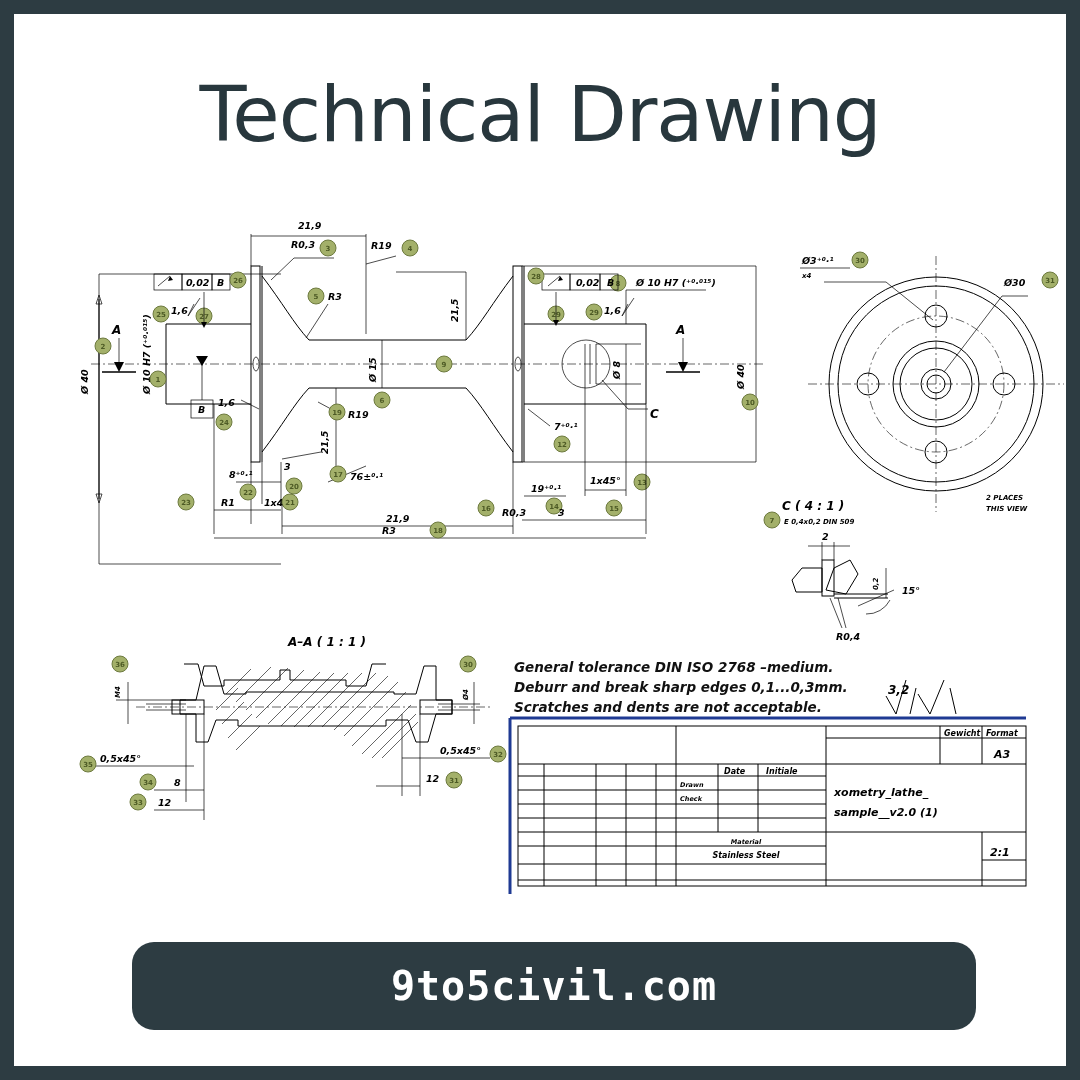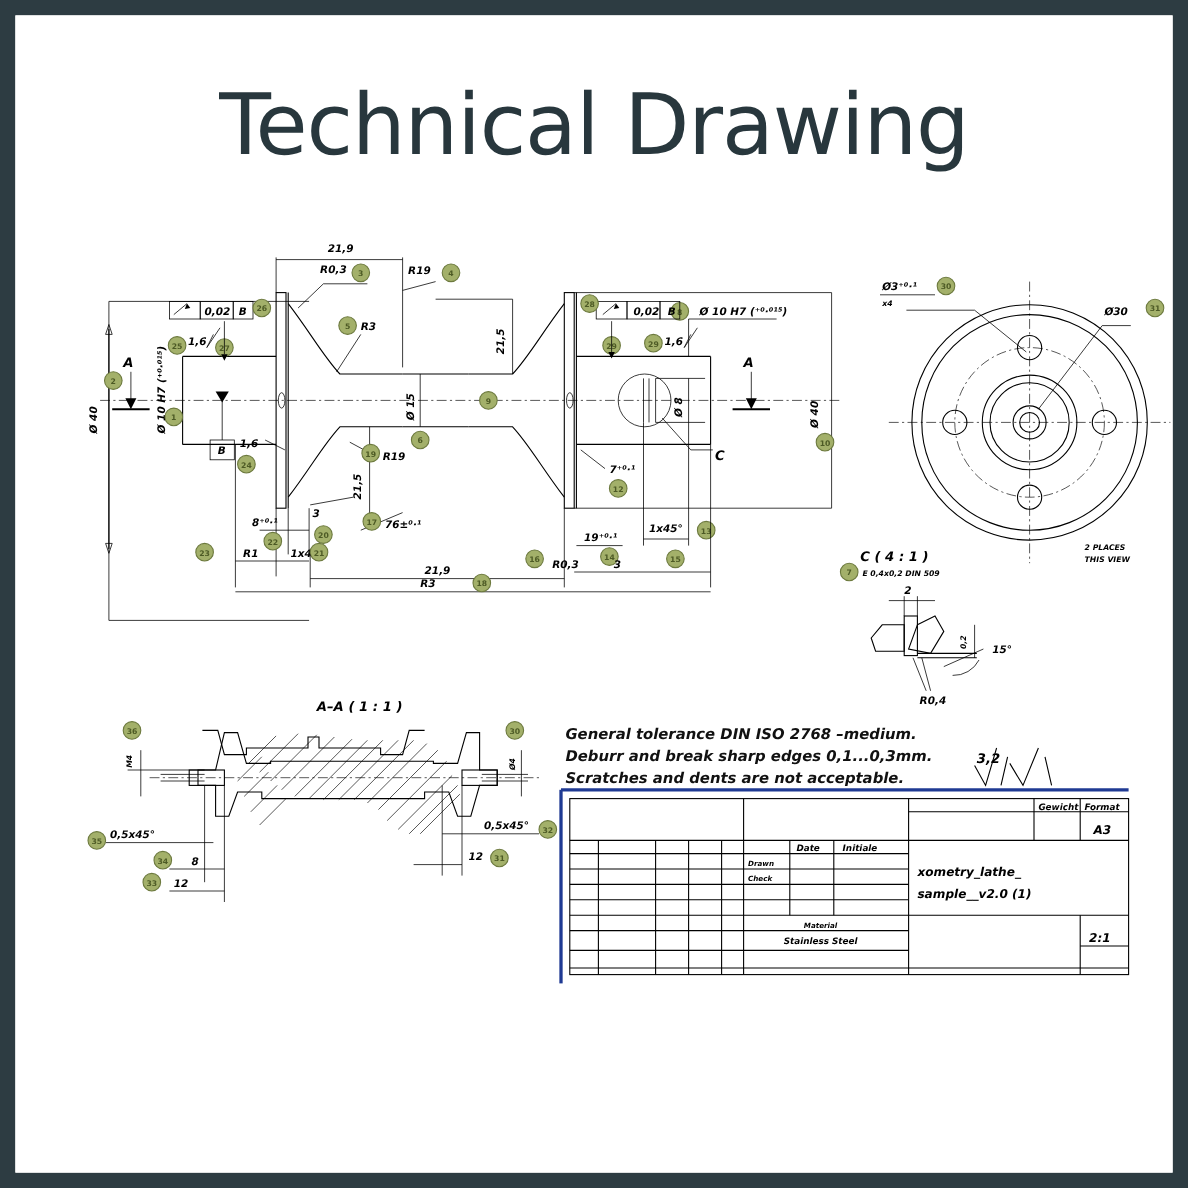--- a/index.html
+++ b/index.html
@@ -609,15 +609,18 @@
 
           <text class="tbTxtS" x="680" y="640" text-anchor="middle">Material</text>
           <text class="tbTxtM" x="680" y="654" text-anchor="middle">Stainless Steel</text>
 
           <text class="tbTxt" x="924" y="652">2:1</text>
         </g>
 
       </svg>
     </div>
 
+    <div class="banner">
+      <span class="banner-text">9to5civil.com</span>
+    </div>
 
   </div>
 </div>
 
 </body></html>

